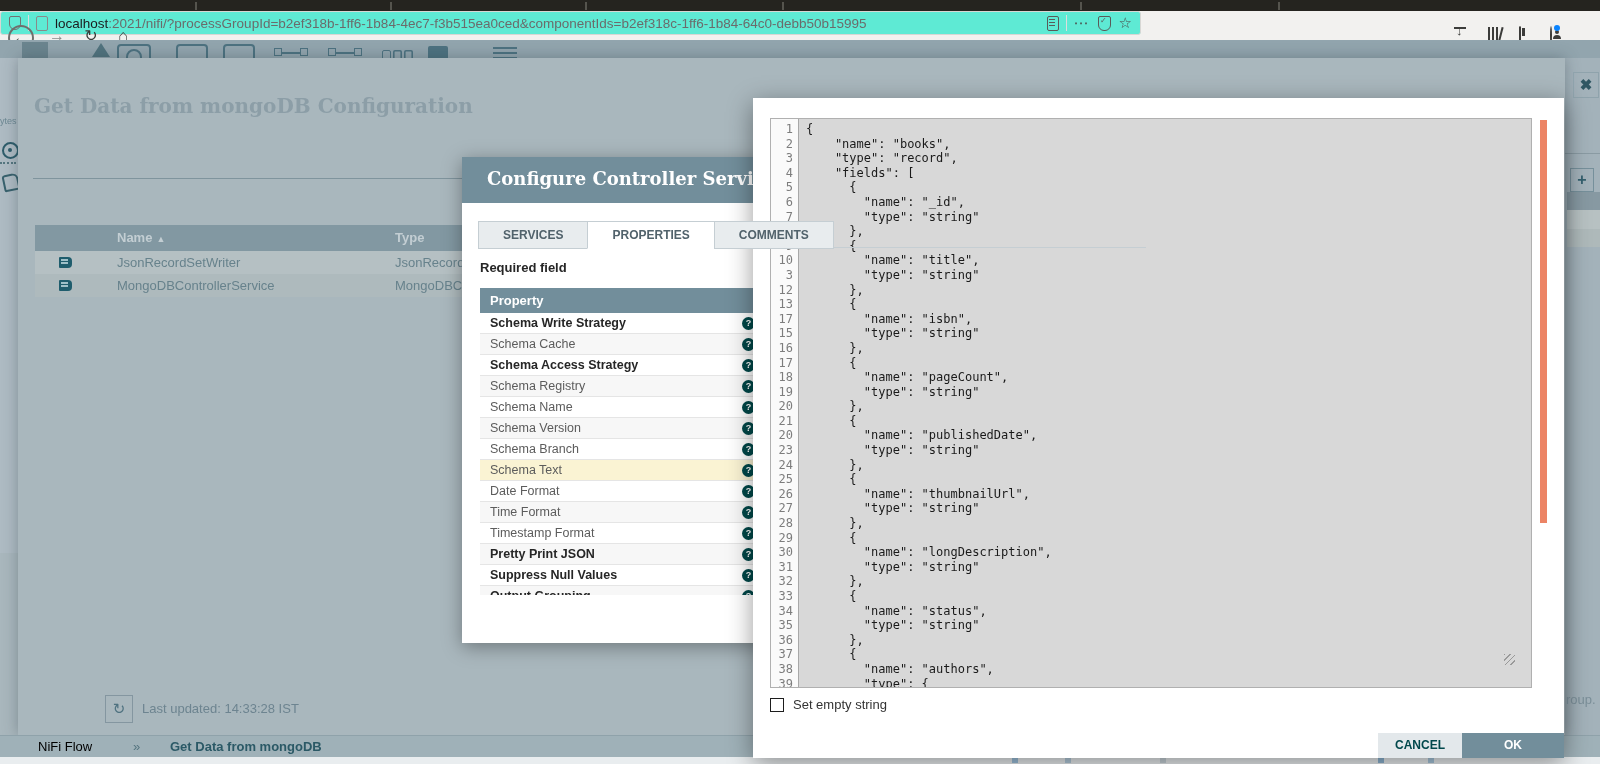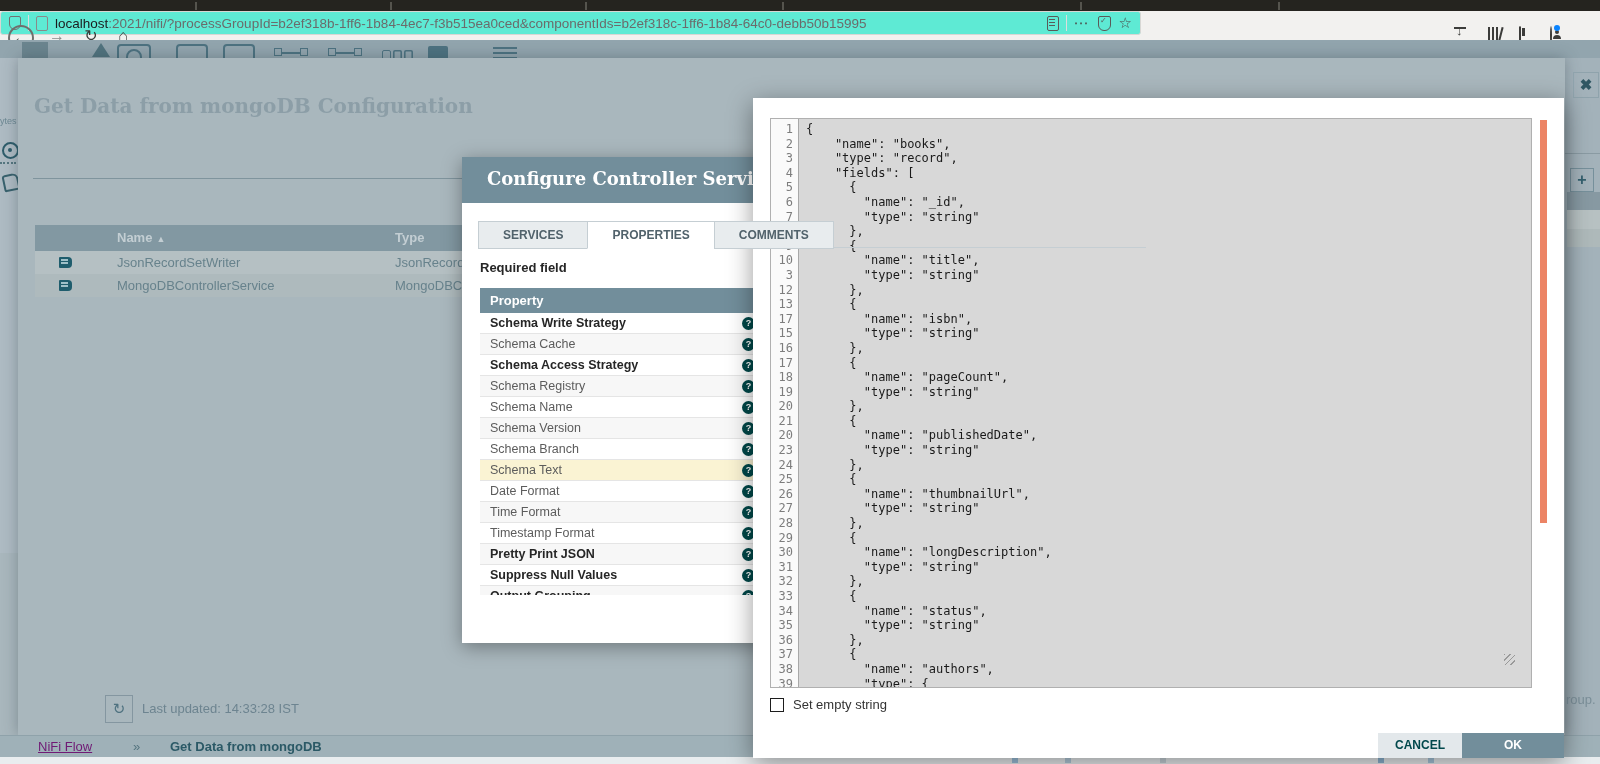--- a/index.html
+++ b/index.html
@@ -66,21 +66,21 @@
   .rightstrip{left:1565px;top:58px;width:35px;height:699px;background:#a3b2ba;overflow:hidden;}
   .rs-hline{position:absolute;left:0;top:95px;width:35px;height:1px;background:#8a9ba3;}
   .rs-plus{position:absolute;left:5px;top:110px;width:22px;height:22px;border:1px solid #76909b;color:#34606e;font-weight:bold;font-size:16px;line-height:21px;text-align:center;}
   .rs-head{position:absolute;left:2px;top:134px;width:33px;height:18px;background:#8799a2;}
   .rs-row1{position:absolute;left:2px;top:152px;width:33px;height:19px;background:#b7c1c2;}
   .rs-row2{position:absolute;left:2px;top:171px;width:33px;height:18px;background:#aeb9ba;}
 
   .closex{left:1573px;top:72px;width:24px;height:24px;border:1px solid #8fa3ac;color:#2f5763;font-size:15px;font-weight:bold;text-align:center;line-height:23px;}
 
   .breadbar{left:0;top:735px;width:1600px;height:22px;background:#9fb1b8;border-top:1px solid #8fa2aa;font-size:13px;line-height:21px;}
-  .bc-root{position:absolute;left:38px;color:#701a75;text-decoration:underline;}
+  .bc-root{position:absolute;left:38px;color:#000000;}
   .bc-sep{position:absolute;left:133px;color:#54747f;}
   .bc-cur{position:absolute;left:170px;color:#2b5966;font-weight:bold;}
   .bottomstrip{left:0;top:757px;width:1600px;height:7px;background:#e9edef;}
   .bsq{position:absolute;top:1px;width:6px;height:5px;}
   .frag-roup{left:1566px;top:692px;font-size:13px;color:#7b8f99;}
 
   
   .bgdialog{left:18px;top:58px;width:1547px;height:677px;background:#a9b7bd;box-shadow:0 0 14px rgba(40,55,62,.35);}
   .bgtitle{position:absolute;left:16px;top:36px;font-family:"DejaVu Serif",serif;font-size:20px;font-weight:bold;color:#8c9ea7;}
   .bgtabs{position:absolute;left:15px;top:93px;height:28px;display:flex;}

